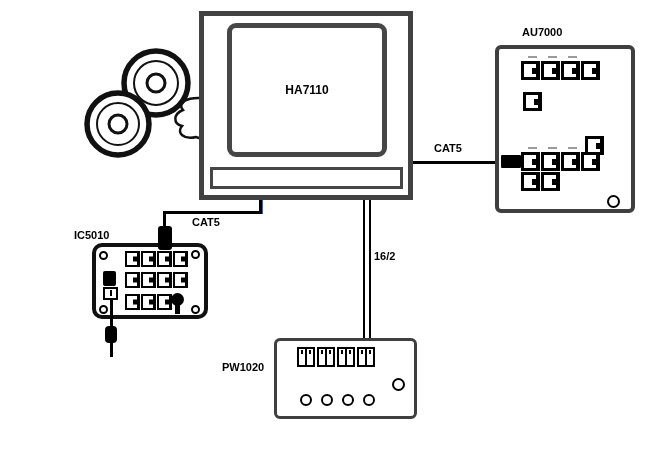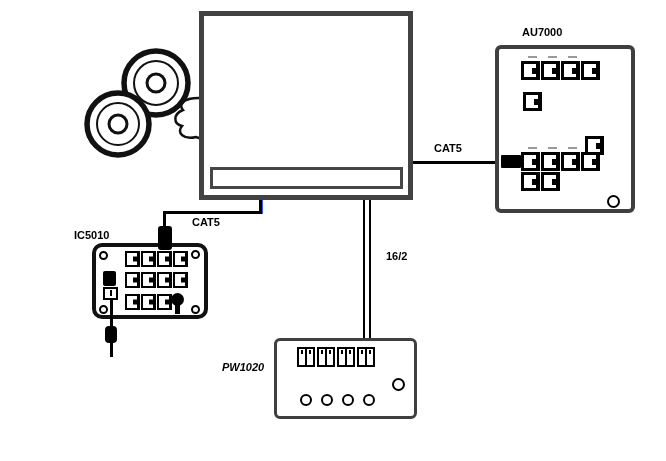--- a/index.html
+++ b/index.html
@@ -86,23 +86,26 @@
   <div class="wire" style="left:259px; top:198px; width:3px; height:16px;"></div>
   <div class="wire" style="left:262px; top:198px; width:1px; height:16px; background:#3355ff;"></div>
   <div class="wire" style="left:163px; top:211px; width:99px; height:3px;"></div>
   <div class="wire" style="left:163px; top:213px; width:3px; height:15px;"></div>
   <div class="plug" style="left:158px; top:226px; width:14px; height:24px; border-radius:3px;"></div>
   <div class="lbl" style="left:192px; top:216px;">CAT5</div>
 
   <div class="wire" style="left:363px; top:197px; width:2px; height:151px;"></div>
   <div class="wire" style="left:369px; top:197px; width:2px; height:143px;"></div>
   <div class="wire" style="left:369px; top:340px; width:3px; height:8px; background:#cc1111;"></div>
-  <div class="lbl" style="left:374px; top:250px;margin-left:12px;">16/2</div>
+  <div class="lbl" style="left:374px; top:250px;">16/2</div>
 
   <div class="abs tv-frame"></div>
+  <div class="abs tv-screen">
+    <span>HA7110</span>
+  </div>
   <div class="abs tv-grille"></div>
 
   <div class="lbl" style="left:522px; top:26px;">AU7000</div>
   <div class="panel au-panel"></div>
 
   <div class="dash-row" style="left:528px; top:56px;">
       <div class="dash"></div>
       <div class="dash"></div>
       <div class="dash"></div>
     </div>
@@ -165,21 +168,21 @@
   <div class="keyhole-stem" style="left:175px; top:304px;"></div>
 
   <div class="plug" style="left:103px; top:271px; width:13px; height:15px; border-radius:2px;"></div>
   <div class="ic-square">
       <div class="ic-square-pin"></div>
     </div>
 
   <div class="wire" style="left:110px; top:293px; width:3px; height:64px; z-index:4;"></div>
   <div class="plug" style="left:105px; top:326px; width:12px; height:17px; border-radius:4px;"></div>
 
-  <div class="lbl" style="left:222px; top:361px;font-style:italic;">PW1020</div>
+  <div class="lbl" style="left:222px; top:361px;">PW1020</div>
   <div class="panel pw-panel"></div>
 
   <div class="t-row">
       <div class="tcell"></div>
       <div class="tcell"></div>
       <div class="tcell"></div>
       <div class="tcell"></div>
       <div class="tcell"></div>
       <div class="tcell"></div>
       <div class="tcell"></div>

